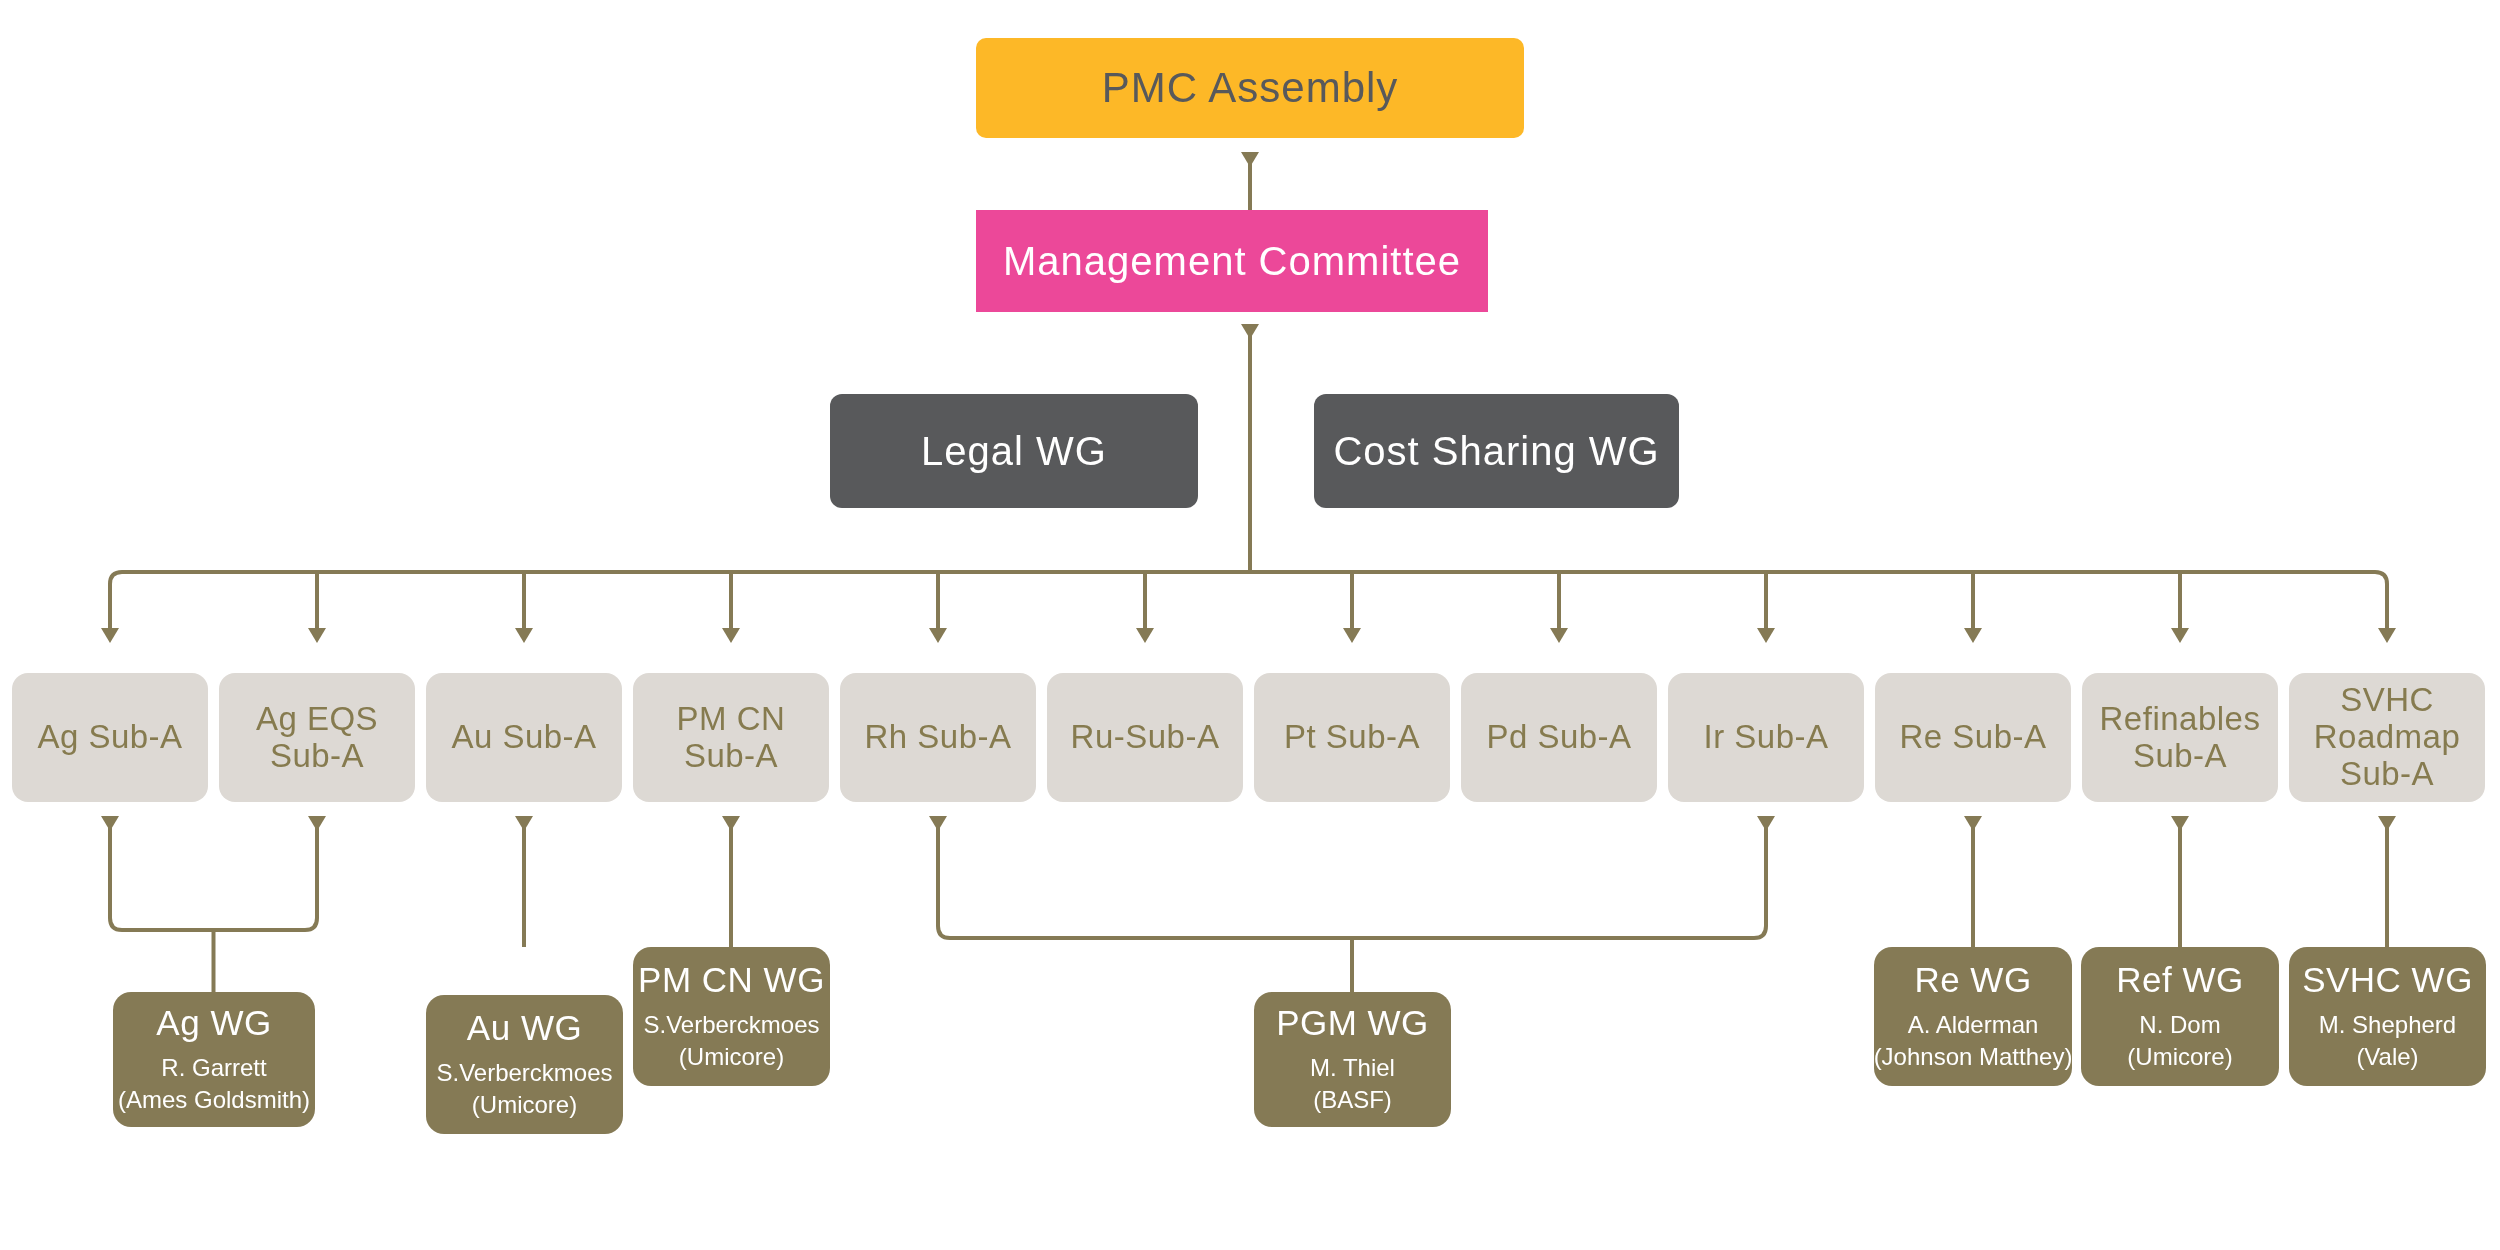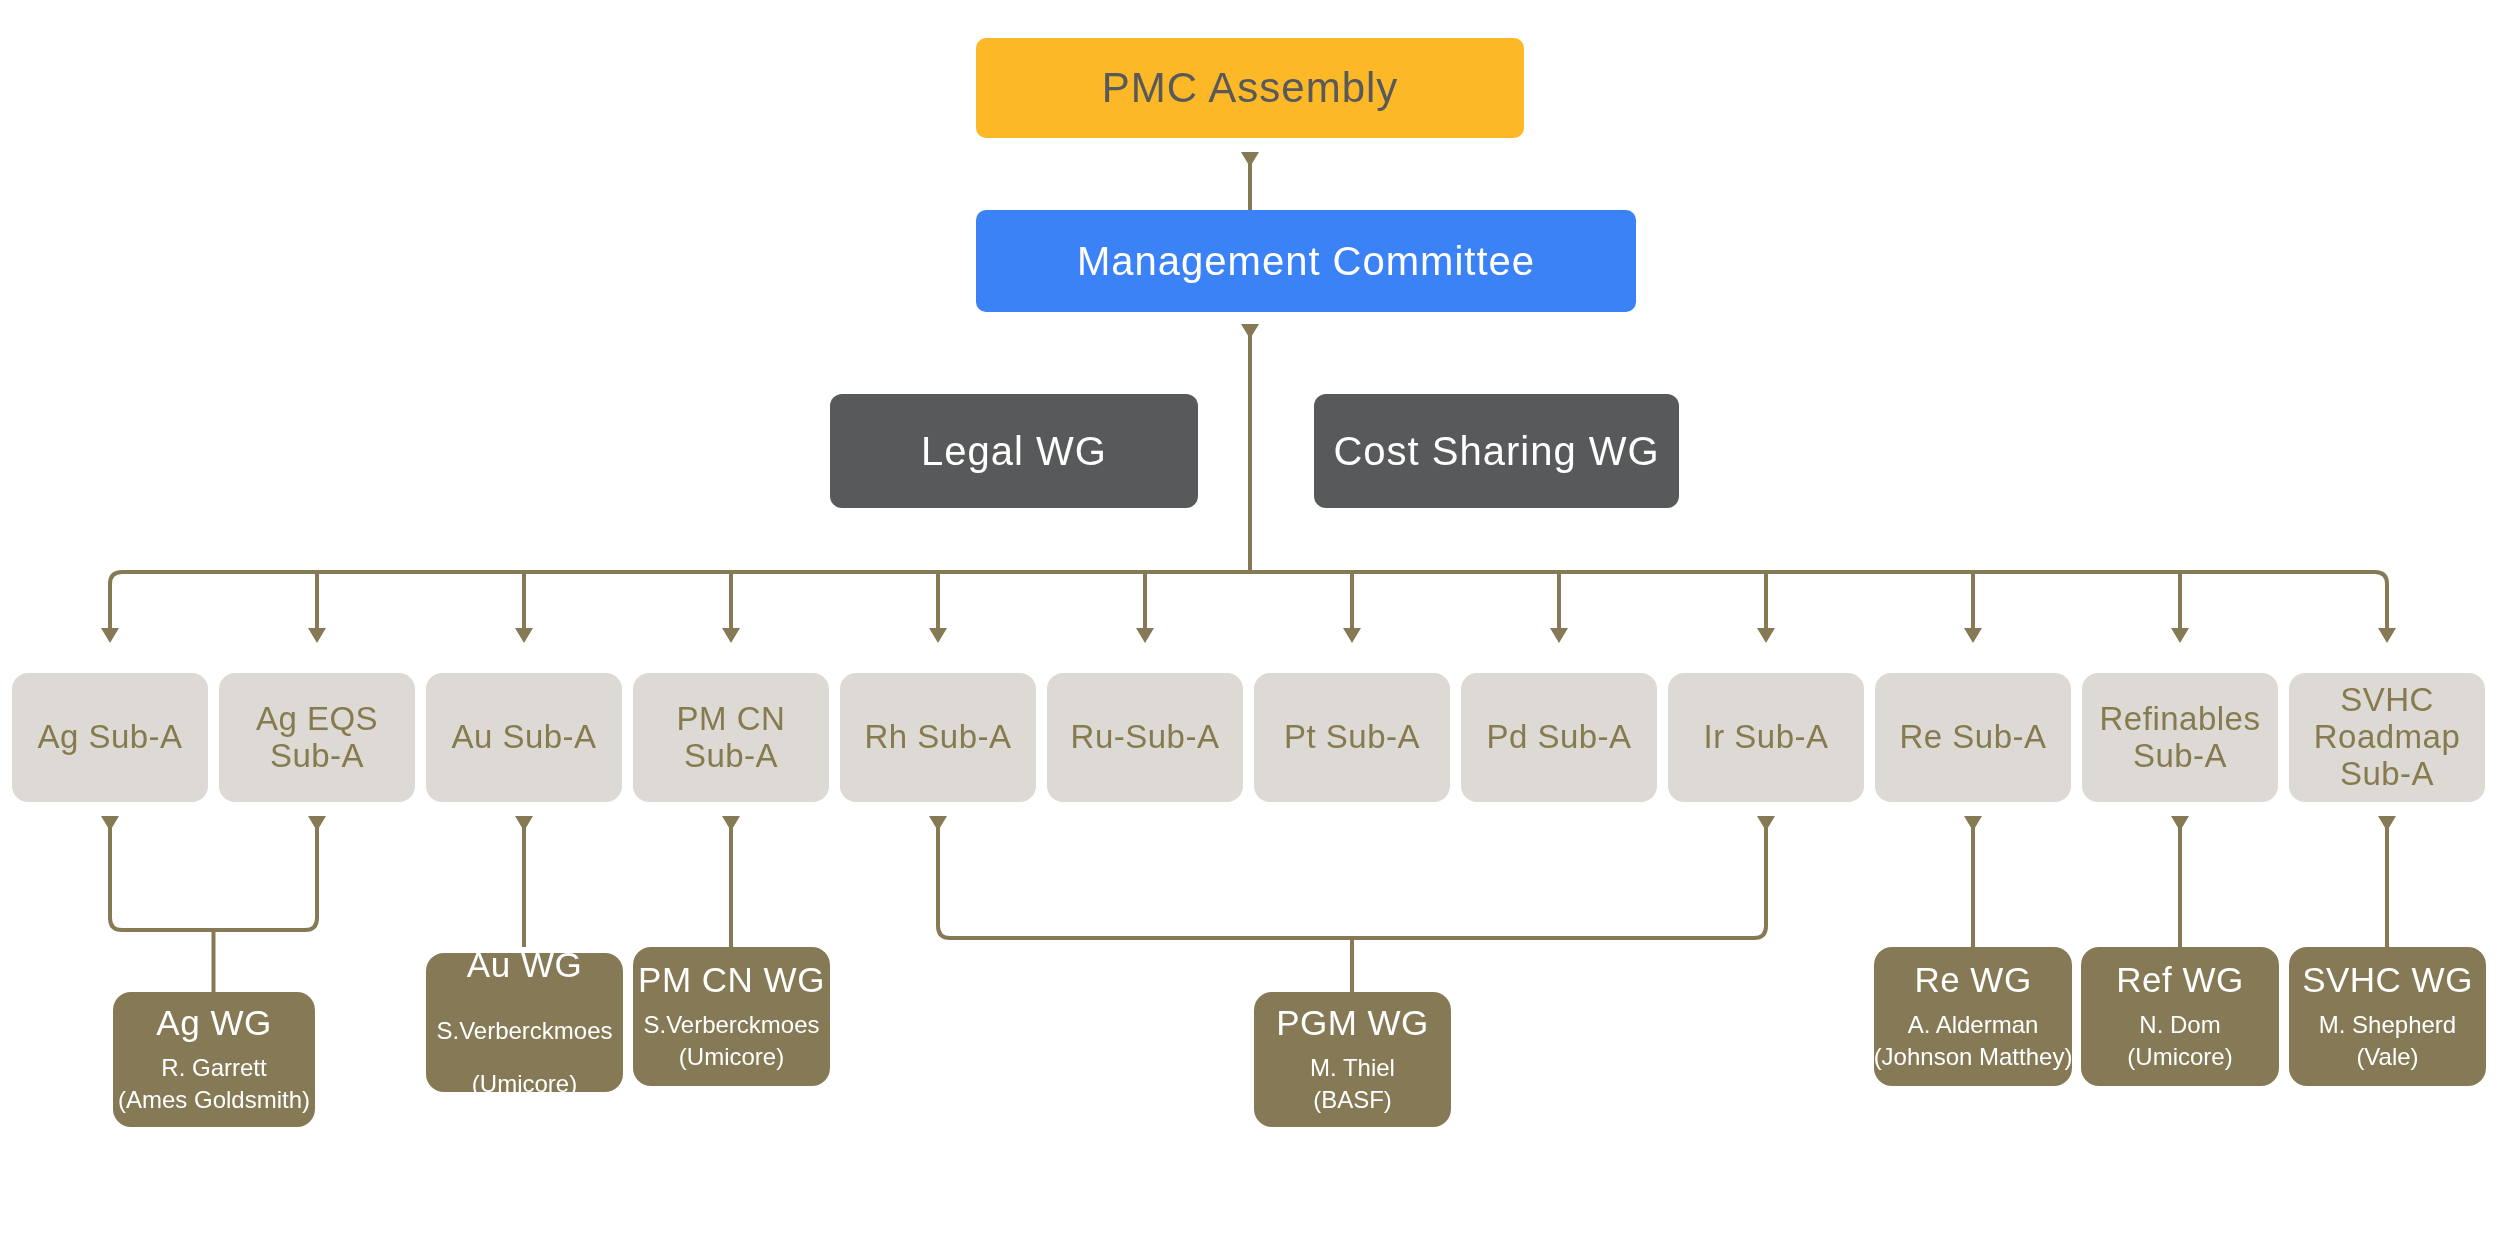--- a/index.html
+++ b/index.html
@@ -19,22 +19,22 @@
     box-sizing: border-box;
   }
   .label { white-space: pre-line; }
 
   .assembly {
     left: 976px; top: 38px; width: 548px; height: 100px;
     background: #FDB827; border-radius: 10px;
     color: #58595B; font-size: 42px; letter-spacing: 1px;
   }
   .mc {
-    left: 976px; top: 210px; width: 660px; height: 102px;
-    background: #3b82f6; border-radius: 10px;
+    left: 976px; top: 210px; width: 512px; height: 102px;
+    background: #ec4899; border-radius: 0;
     color: #FFFFFF; font-size: 40px; letter-spacing: 1px;
   }
   .topwg {
     top: 394px; height: 114px;
     background: #58595B; border-radius: 12px;
     color: #FFFFFF; font-size: 40px; letter-spacing: 1px;
   }
   #wg-legal { left: 830px; width: 368px; }
   #wg-cost  { left: 1314px; width: 365px; }
 
@@ -45,21 +45,21 @@
   }
 
   .wg {
     background: #857A55; border-radius: 18px;
     color: #FFFFFF;
   }
   .wg .title { font-size: 35px; letter-spacing: 0.5px; margin-bottom: 9px; white-space: nowrap; }
   .wg .leader, .wg .org { font-size: 24px; line-height: 1.32; white-space: nowrap; }
 
   #wg-ag   { left: 113px;  top: 992px; width: 202px; height: 135px; align-items: center; }
-  #wg-au   { left: 426px;  top: 953px; width: 197px; height: 139px; gap: 21px; }
+  #wg-au   { left: 426px;  top: 995px; width: 197px; height: 139px; }
   #wg-pmcn { left: 633px;  top: 947px; width: 197px; height: 139px; }
   #wg-pgm  { left: 1254px; top: 992px; width: 197px; height: 135px; }
   #wg-re   { left: 1874px; top: 947px; width: 198px; height: 139px; }
   #wg-ref  { left: 2081px; top: 947px; width: 198px; height: 139px; }
   #wg-svhc { left: 2289px; top: 947px; width: 197px; height: 139px; }
 </style>
 </head>
 <body>
 
 <div class="canvas">

